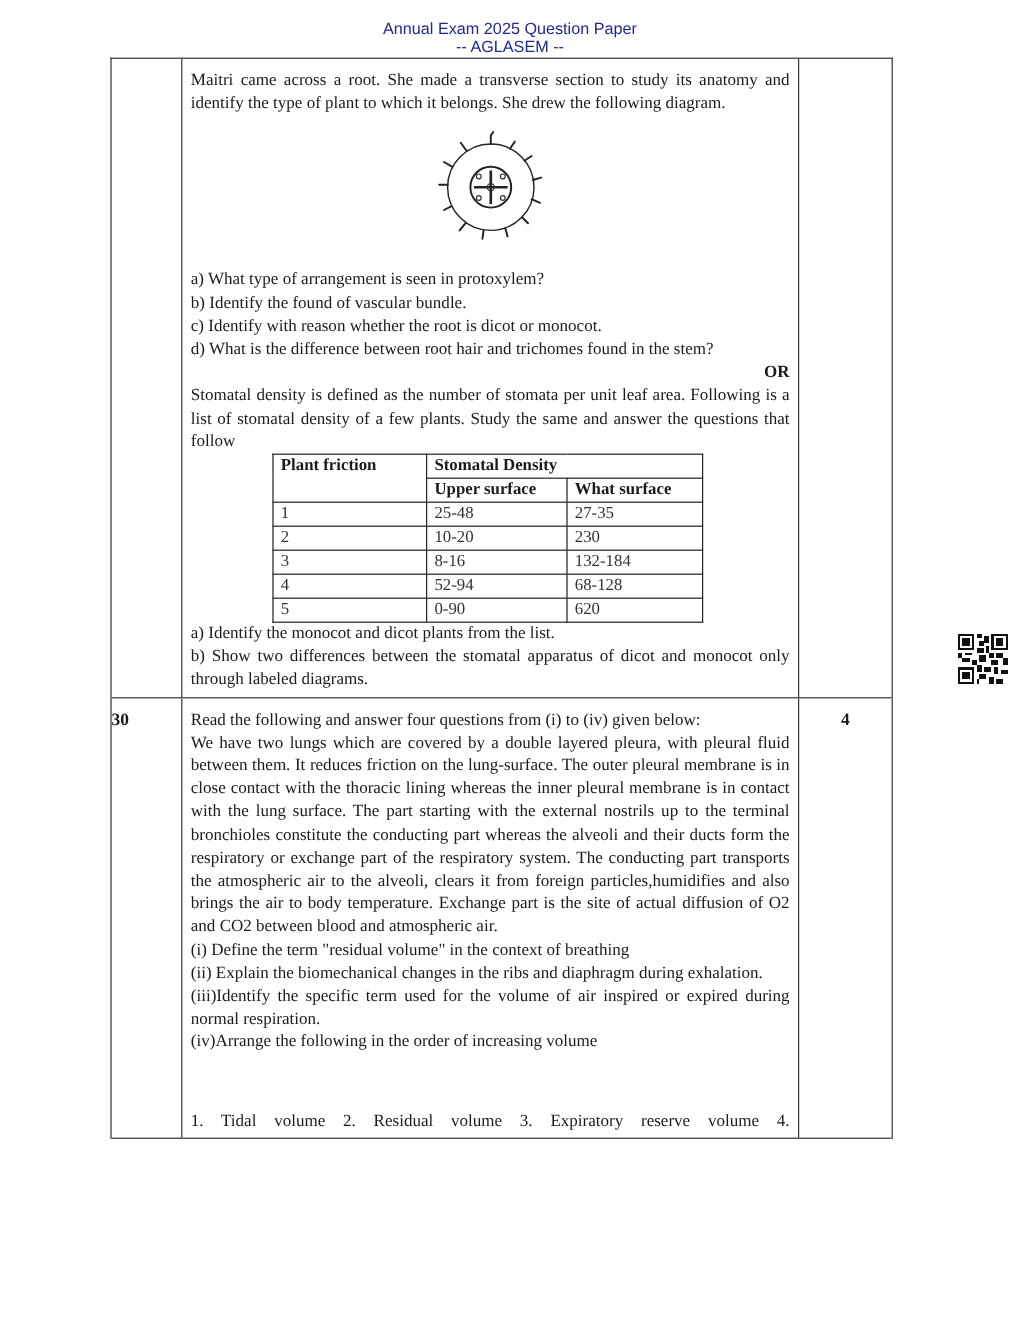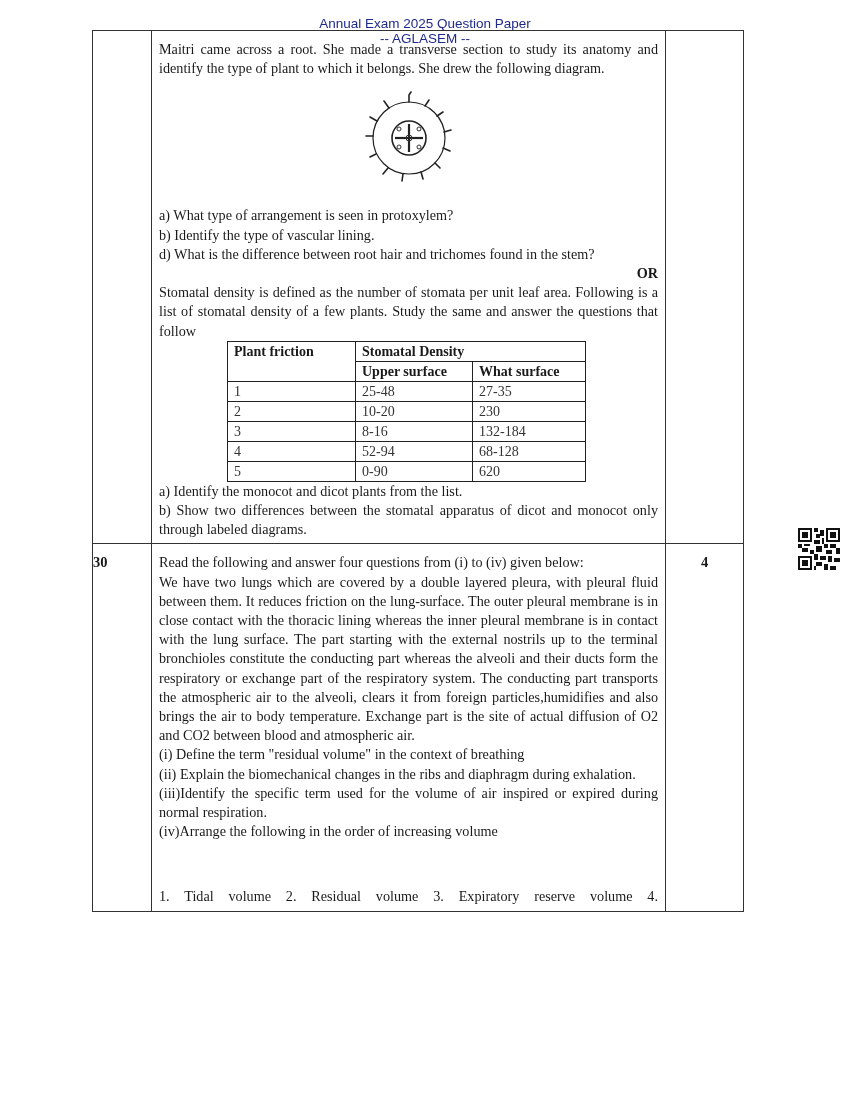--- a/index.html
+++ b/index.html
@@ -1,21 +1,21 @@
 <!DOCTYPE html>
 <html><head>
 <meta charset="utf-8">
 <style>
   html, body { margin: 0; padding: 0; background: #ffffff; }
   body { width: 850px; height: 1100px; position: relative; overflow: hidden;
          font-family: "Liberation Serif", "DejaVu Serif", serif; color: #1a1a1a; }
   .header { position: absolute; top: 16px; left: 0; width: 850px; text-align: center;
             font-family: "Liberation Sans", "DejaVu Sans", sans-serif; color: #1f2a8c;
             font-size: 13.5px; line-height: 15px; }
-  .frame { position: absolute; left: 92px; top: 30px; width: 650px; border: 1.5px solid #333; border-bottom: none; }
+  .frame { position: absolute; left: 92px; top: 48px; width: 650px; border: 1.5px solid #333; border-bottom: none; }
   .row { display: flex; border-bottom: 1.5px solid #333; }
   .c-num { width: 59px; border-right: 1.5px solid #333; text-align: left; font-weight: bold;
            font-size: 14.5px; padding-top: 10px; box-sizing: border-box; }
   .c-body { width: 514px; border-right: 1.5px solid #333; padding: 9px 7px 4px 7px; box-sizing: border-box;
             font-size: 14.2px; line-height: 19.2px; text-align: justify; }
   .c-marks { flex: 1; text-align: center; font-weight: bold; font-size: 14.5px; padding-top: 10px; }
   .p { margin: 0; }
   .or { text-align: right; font-weight: bold; margin: 0; }
   .diagram { display: flex; justify-content: center; margin: 8px 0 20px 0; }
   table.stom { border-collapse: collapse; margin: 0 0 0 68px; font-size: 14px; line-height: 17px; }
@@ -65,21 +65,22 @@
             <path d="M44 88 L43 95"></path>
             <path d="M29 82 L24 88"></path>
             <path d="M17 68 L11 71"></path>
             <path d="M14 50 L7 50"></path>
             <path d="M18 35 L11 31"></path>
             <path d="M30 22 L25 15"></path>
           </g>
         </svg>
       </div>
       <p class="p">a) What type of arrangement is seen in protoxylem?</p>
-      <p class="p">b) Identify the type of vascular lining.</p>
+      <p class="p">b) Identify the found of vascular bundle.</p>
+      <p class="p">c) Identify with reason whether the root is dicot or monocot.</p>
       <p class="p">d) What is the difference between root hair and trichomes found in the stem?</p>
       <p class="or">OR</p>
       <p class="p">Stomatal density is defined as the number of stomata per unit leaf area. Following is a list of stomatal density of a few plants. Study the same and answer the questions that follow</p>
       <table class="stom">
         <tbody>
             <tr>
           <th rowspan="2" style="vertical-align:top;">Plant friction</th>
           <th colspan="2" class="center">Stomatal Density</th>
         </tr>
         <tr>

